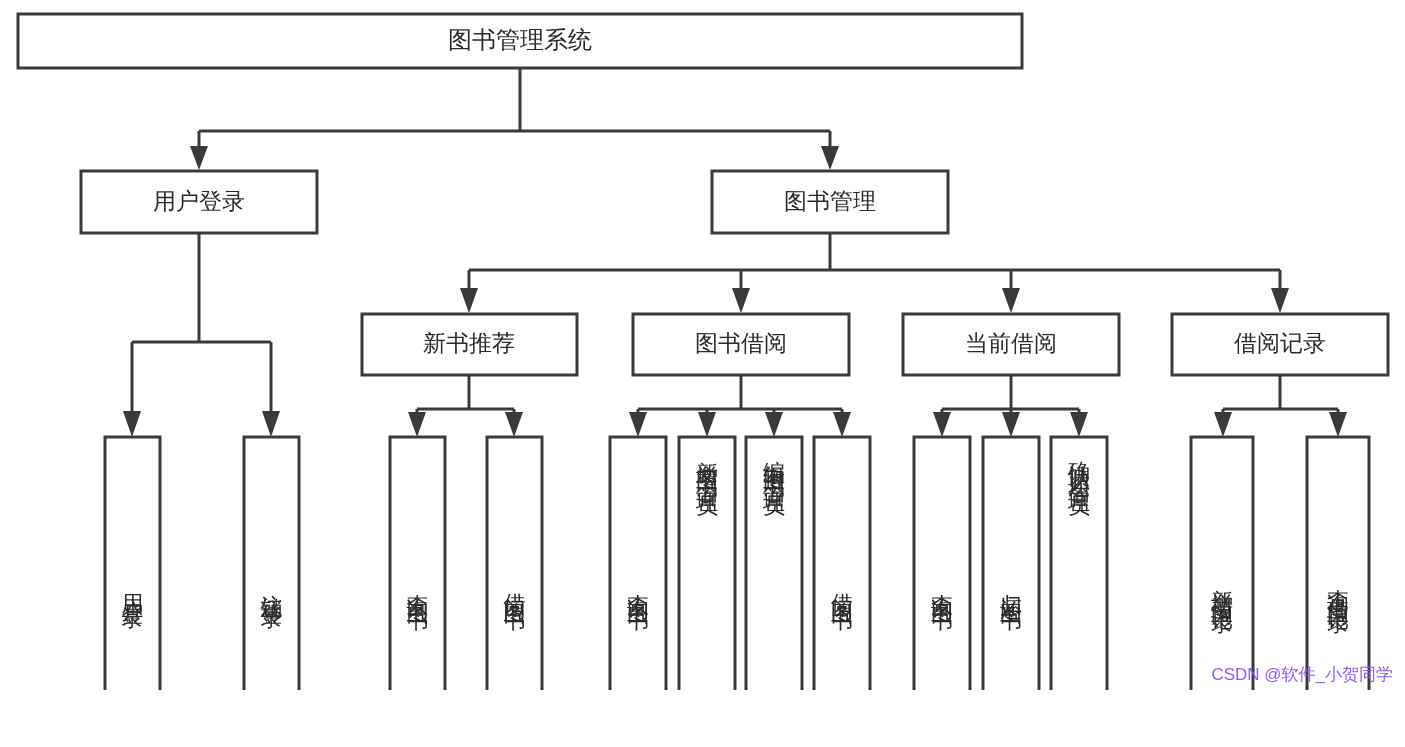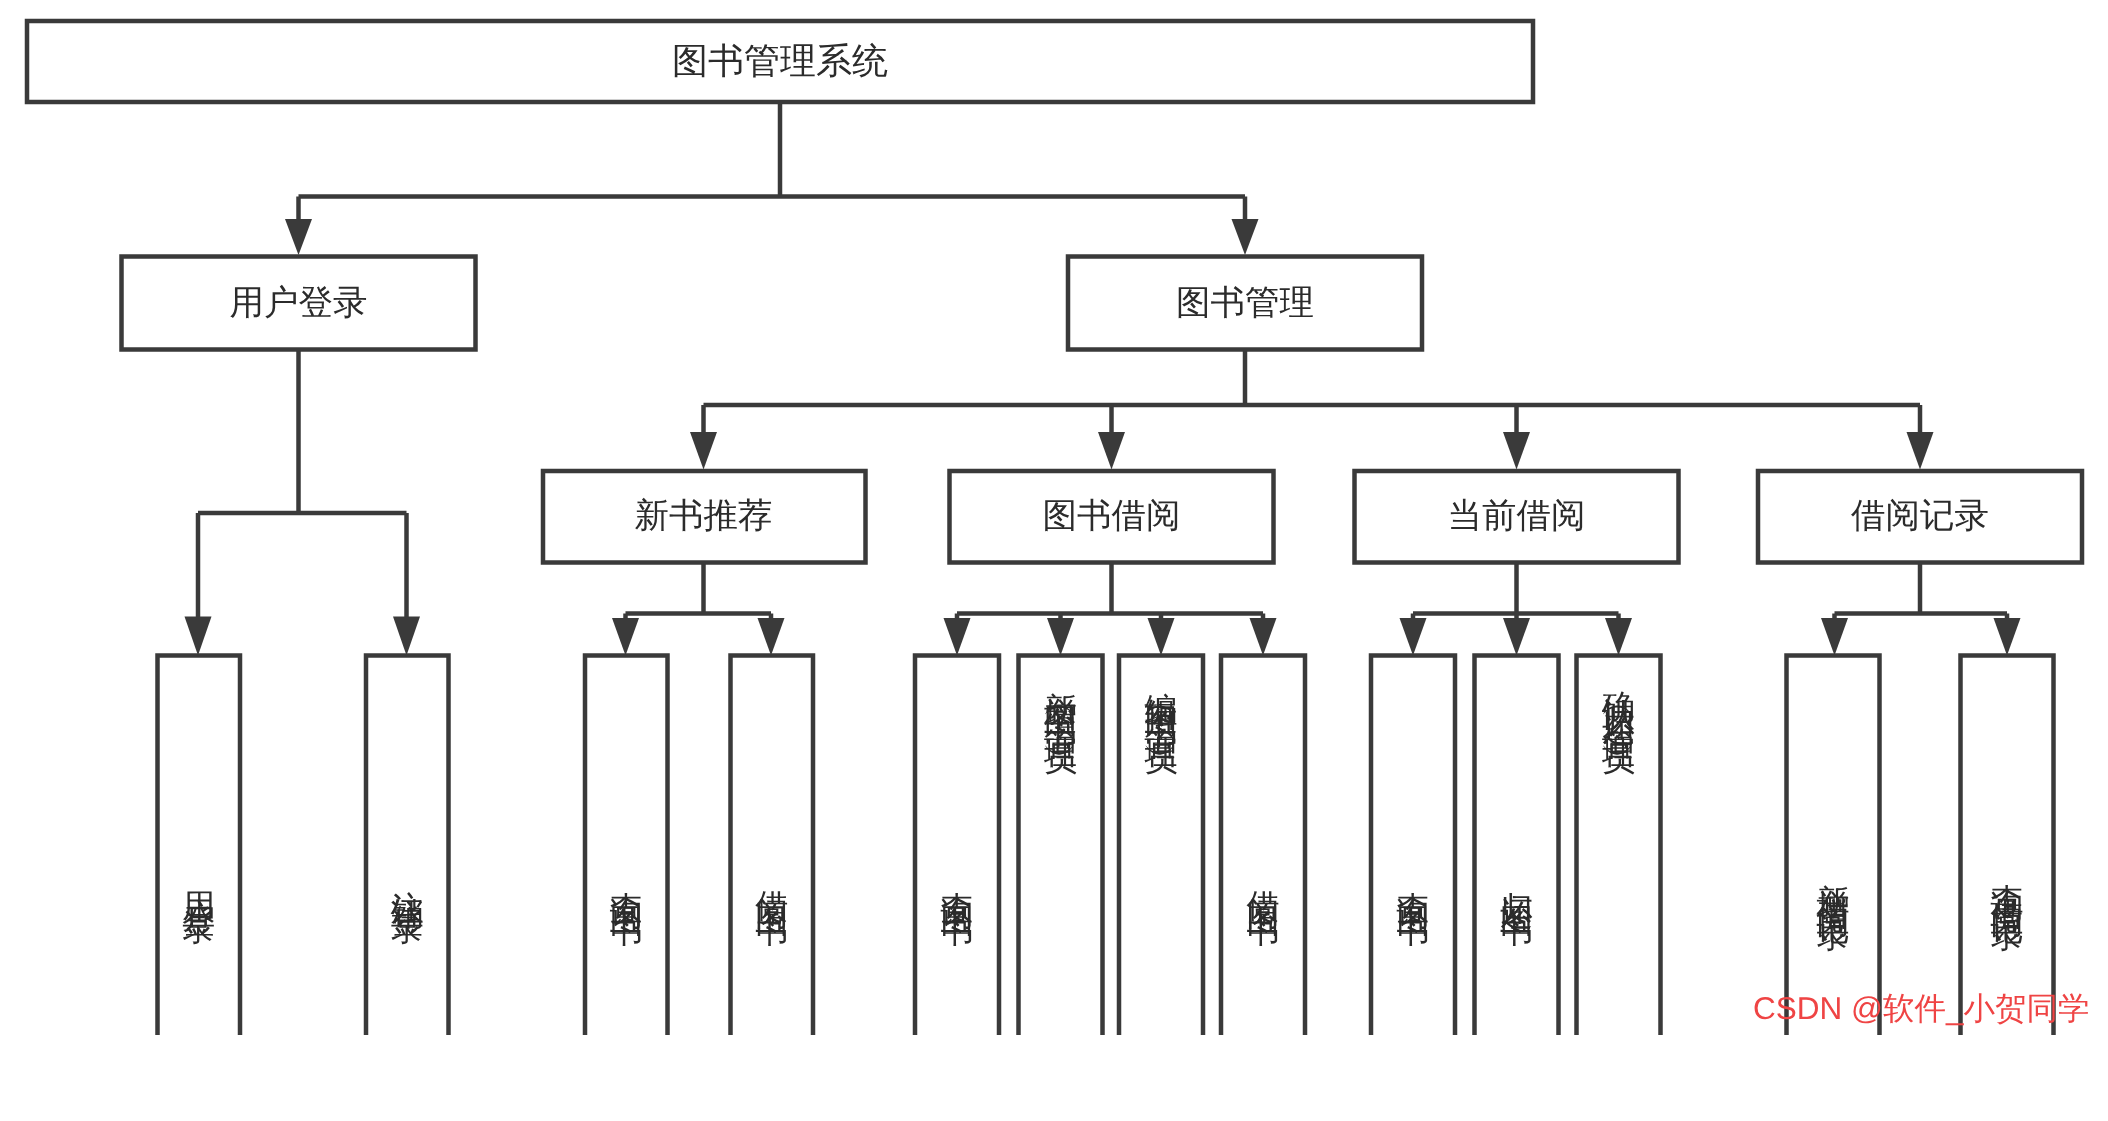--- a/index.html
+++ b/index.html
@@ -69,22 +69,22 @@
     letter-spacing: 5px;
     color: #2b2b2b;
     white-space: nowrap;
     text-align: center;
   }
   .watermark {
     position: absolute;
     right: 12px;
     bottom: 4px;
     font-family: "Liberation Sans", "DejaVu Sans", sans-serif;
-    font-size: 21px;
-    color: #ef4444;
+    font-size: 17px;
+    color: #8b5cf6;
     white-space: nowrap;
     user-select: none;
   }
 </style>
 </head>
 <body>
 
 <div id="diagram-root">
 
   <svg class="diagram-canvas" viewBox="0 0 1405 747">

